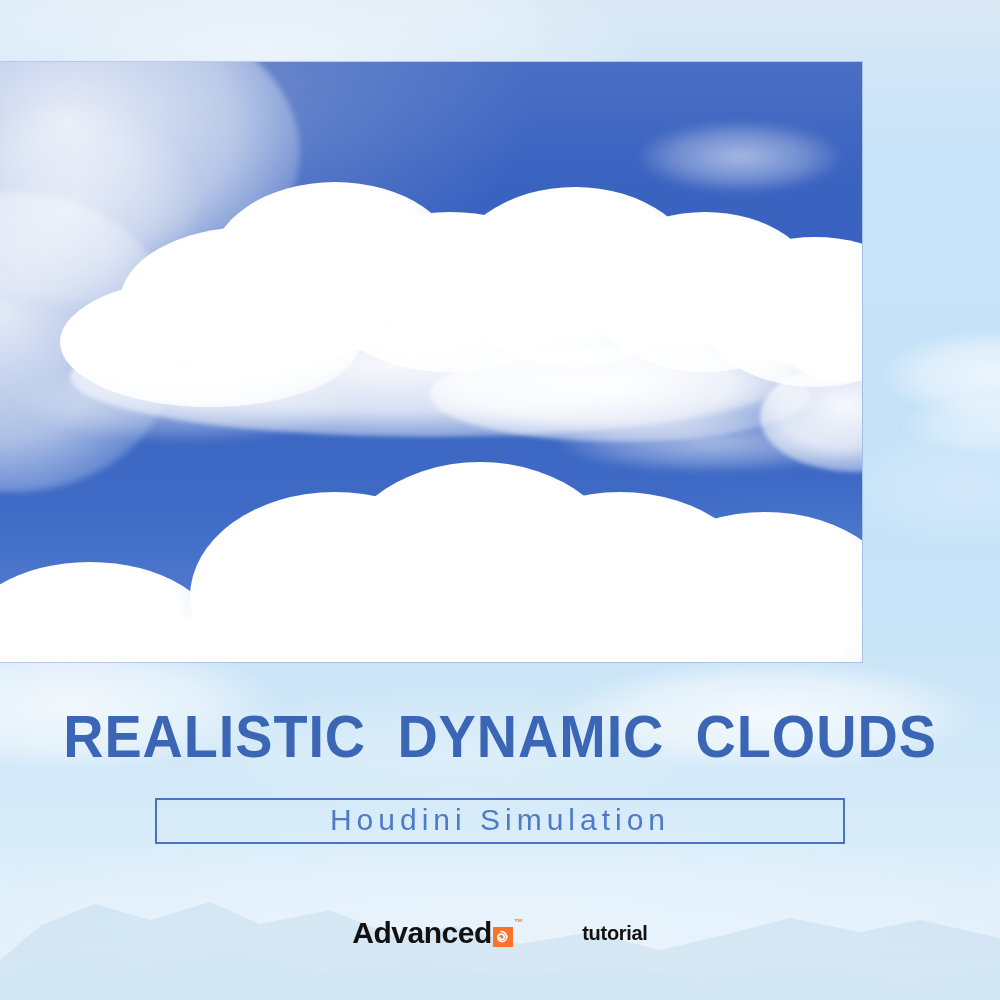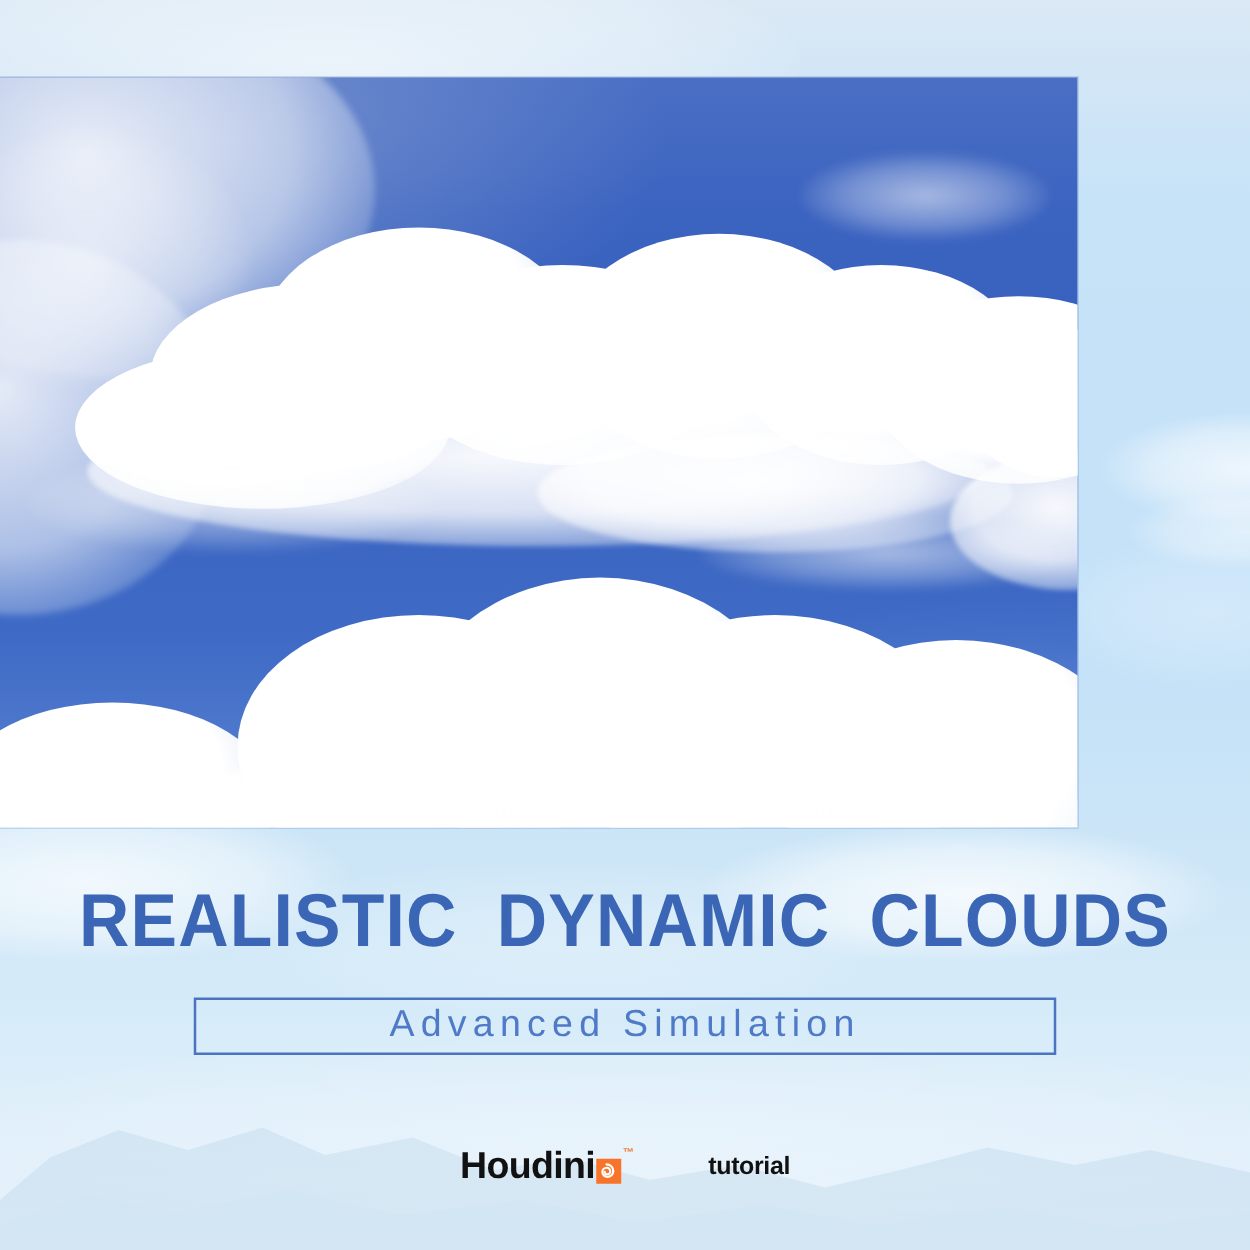--- a/index.html
+++ b/index.html
@@ -237,27 +237,27 @@
 
     <div class="cloud" style="left:770px; top:200px; width:150px; height:120px;"></div>
     <div class="cloud soft" style="left:760px; top:300px; width:190px; height:110px;"></div>
 
     <div class="cloud wisp" style="left:640px; top:60px; width:200px; height:70px;"></div>
   </div>
 
   <div id="title">REALISTIC  DYNAMIC  CLOUDS</div>
 
   <div id="subtitle-box">
-    <span id="subtitle">Advanced Simulation</span>
+    <span id="subtitle">Houdini Simulation</span>
   </div>
 
   <div id="footer">
 
     <span class="brand">
-      <span>Houdini</span>
+      <span>Advanced</span>
       <span class="houdini-mark">
         <svg width="20" height="20" viewBox="0 0 20 20" aria-hidden="true">
           <path d="M13.6 9.9c0 2.6-2.1 4.7-4.7 4.7-2.2 0-4.0-1.8-4.0-4.0 0-1.9 1.5-3.4 3.4-3.4 1.6 0 2.9 1.3 2.9 2.9 0 1.3-1.1 2.4-2.4 2.4-1.1 0-2.0-0.9-2.0-2.0" fill="none" stroke="#ffffff" stroke-width="1.7" stroke-linecap="round"></path>
           <path d="M13.6 9.9c0-3.0-2.4-5.4-5.4-5.4" fill="none" stroke="#ffffff" stroke-width="1.7" stroke-linecap="round"></path>
         </svg>
       </span>
       <span class="tm">™</span>
     </span>
 
     <span class="word-tutorial">tutorial</span>

